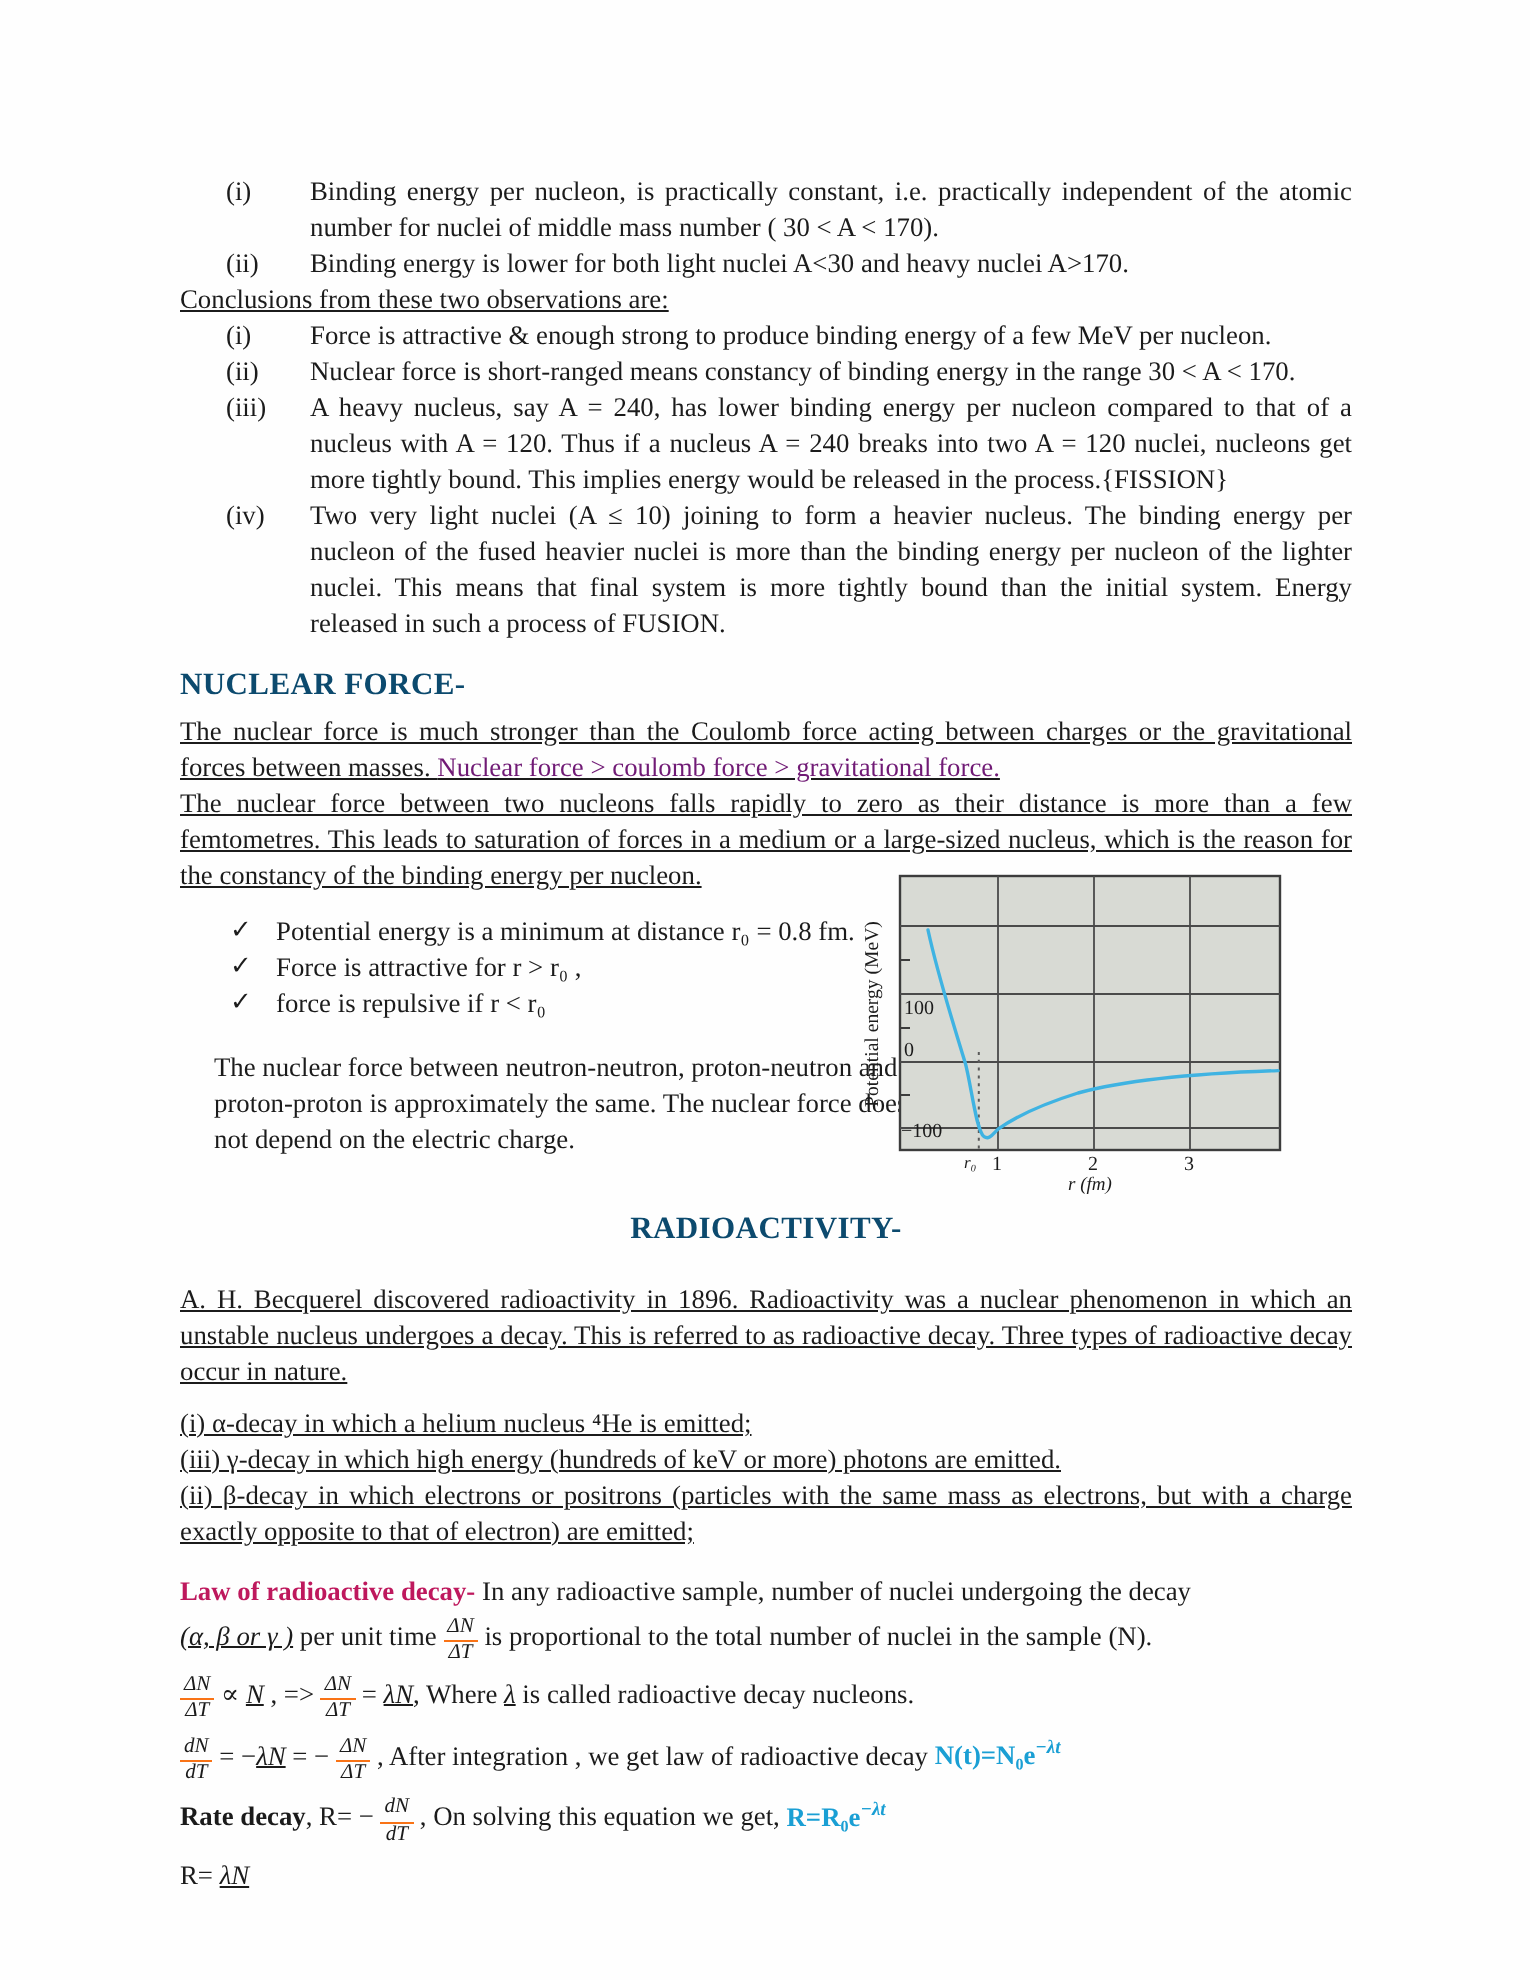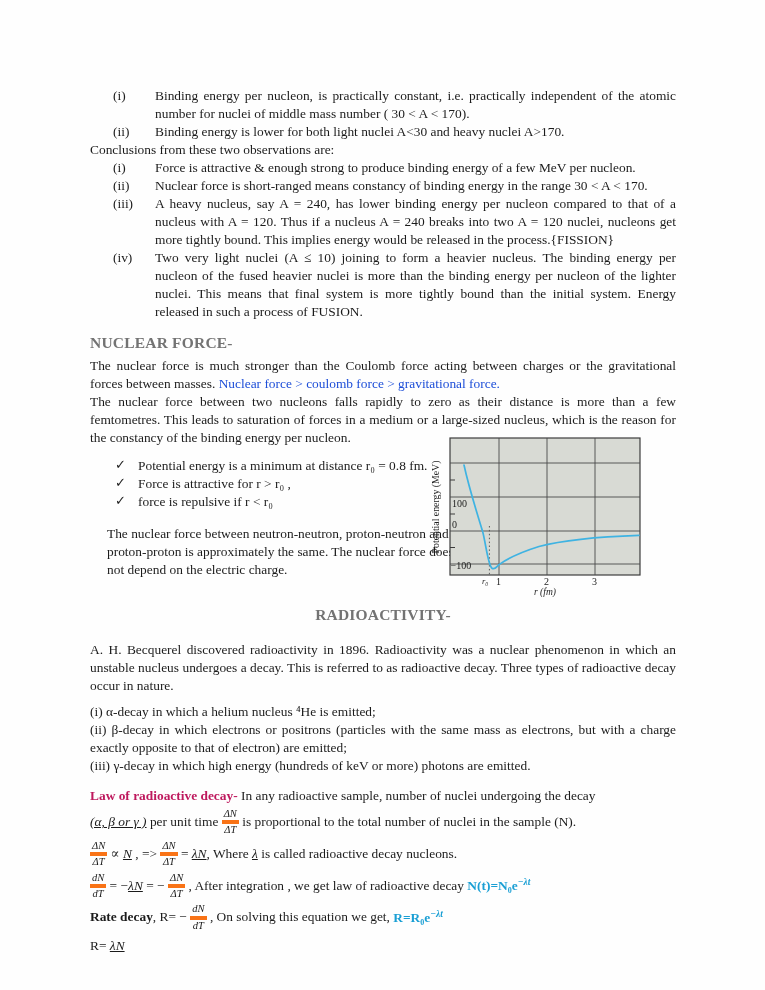--- a/index.html
+++ b/index.html
@@ -8,47 +8,47 @@
     position: relative;
     width: 765px; height: 990px;
     background: #fefefe;
     overflow: hidden;
     font-family: "Liberation Serif", "DejaVu Serif", serif;
     font-size: 13.4px;
     line-height: 18px;
     color: #1b1b1b;
   }
   .content { position: absolute; left: 90px; top: 87px; width: 586px; }
-  .jt { text-align: justify; }
+  .jt { text-align: justify; text-decoration: underline; }
   .li { position: relative; padding-left: 65px; text-align: justify; }
   .li > .marker { position: absolute; left: 23px; top: 0; }
   h2.red {
-    color: #737373; font-size: 15.5px; font-weight: bold;
+    color: #0c4a6e; font-size: 15.5px; font-weight: bold;
     margin: 12px 0 4px 0; letter-spacing: 0.2px; line-height: 20px;
   }
-  .cyan { color: #1d4ed8; }
+  .cyan { color: #701a75; }
   .redbold { color: #be185d; font-weight: bold; }
   .b { font-weight: bold; }
   .it { font-style: italic; text-decoration: underline; }
   .nf-body { position: relative; margin-top: 10px; min-height: 132px; }
   .narrow { width: 356px; }
   .check-list .ci { position: relative; padding-left: 48px; }
   .check-list .ci .mark { position: absolute; left: 25px; top: -1px; font-size: 13px; color: #1d1d1d; }
   .p3 { margin-top: 14px; margin-left: 17px; }
   .figure { position: absolute; left: 340px; top: -24px; width: 228px; height: 164px; }
   .radio-para { margin-top: 16px; }
   .decay-list { margin-top: 8px; }
   .law { margin-top: 12px; }
   .law-line { margin-top: 3px; }
   .law-line.first { margin-top: 0; }
   .frac {
     display: inline-block; vertical-align: -7px; text-align: center;
     font-size: 10.5px; line-height: 1.18; font-style: italic;
   }
-  .frac .fn { display: block; border-bottom: 4px solid #f97316; padding: 0 2px; }
+  .frac .fn { display: block; border-bottom: 1px solid #f97316; padding: 0 2px; }
   .frac .fd { display: block; }
   .formula { font-weight: bold; color: #1a9fd4; text-align: center; }
   .formula sup { font-size: 9.5px; font-style: italic; }
   .last-line { margin-top: 5px; }
 </style>
 </head>
 <body>
 
 <div class="page">
   <div class="content">
@@ -108,22 +108,22 @@
       </div>
 
       <div class="narrow p3">The nuclear force between neutron-neutron, proton-neutron and proton-proton is approximately the same. The nuclear force does not depend on the electric charge.</div>
     </div>
 
     <h2 class="red" style="margin-top:16px;text-align:center;">RADIOACTIVITY-</h2>
     <div class="jt radio-para">A. H. Becquerel discovered radioactivity in 1896. Radioactivity was a nuclear phenomenon in which an unstable nucleus undergoes a decay. This is referred to as radioactive decay. Three types of radioactive decay occur in nature.</div>
 
     <div class="decay-list">
       <div class="jt">(i) α-decay in which a helium nucleus ⁴He is emitted;</div>
+      <div class="jt">(iii) γ-decay in which high energy (hundreds of keV or more) photons are emitted.</div>
       <div class="jt">(ii) β-decay in which electrons or positrons (particles with the same mass as electrons, but with a charge exactly opposite to that of electron) are emitted;</div>
-      <div class="jt">(iii) γ-decay in which high energy (hundreds of keV or more) photons are emitted.</div>
     </div>
 
     <div class="law">
       <div class="law-line first"><span class="redbold">Law of radioactive decay-</span><span> In any radioactive sample, number of nuclei undergoing the decay</span></div>
 
       <div class="law-line"><span class="it">(α, β or γ )</span><span> per unit time </span><span class="frac"><span class="fn">ΔN</span><span class="fd">ΔT</span></span><span> is proportional to the total number of nuclei in the sample (N).</span></div>
 
       <div class="law-line"><span class="frac"><span class="fn">ΔN</span><span class="fd">ΔT</span></span><span> ∝ </span><span class="it">N</span><span> ,  =&gt;  </span><span class="frac"><span class="fn">ΔN</span><span class="fd">ΔT</span></span><span> = </span><span class="it">λN</span><span>, Where </span><span class="it">λ</span><span> is called radioactive decay nucleons.</span></div>
 
       <div class="law-line"><span class="frac"><span class="fn">dN</span><span class="fd">dT</span></span><span> = −</span><span class="it">λN</span><span> = − </span><span class="frac"><span class="fn">ΔN</span><span class="fd">ΔT</span></span><span> , After integration , we get law of radioactive decay  </span><span class="formula"><span>N(t)=N₀e</span><sup>−λt</sup></span></div>

